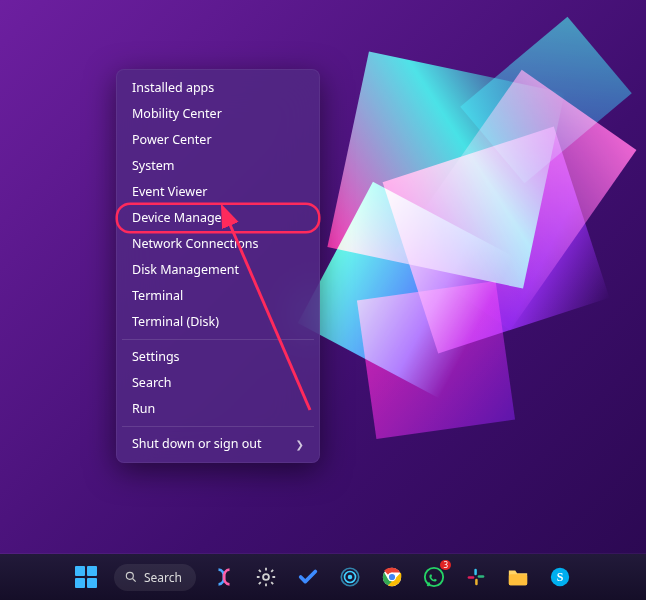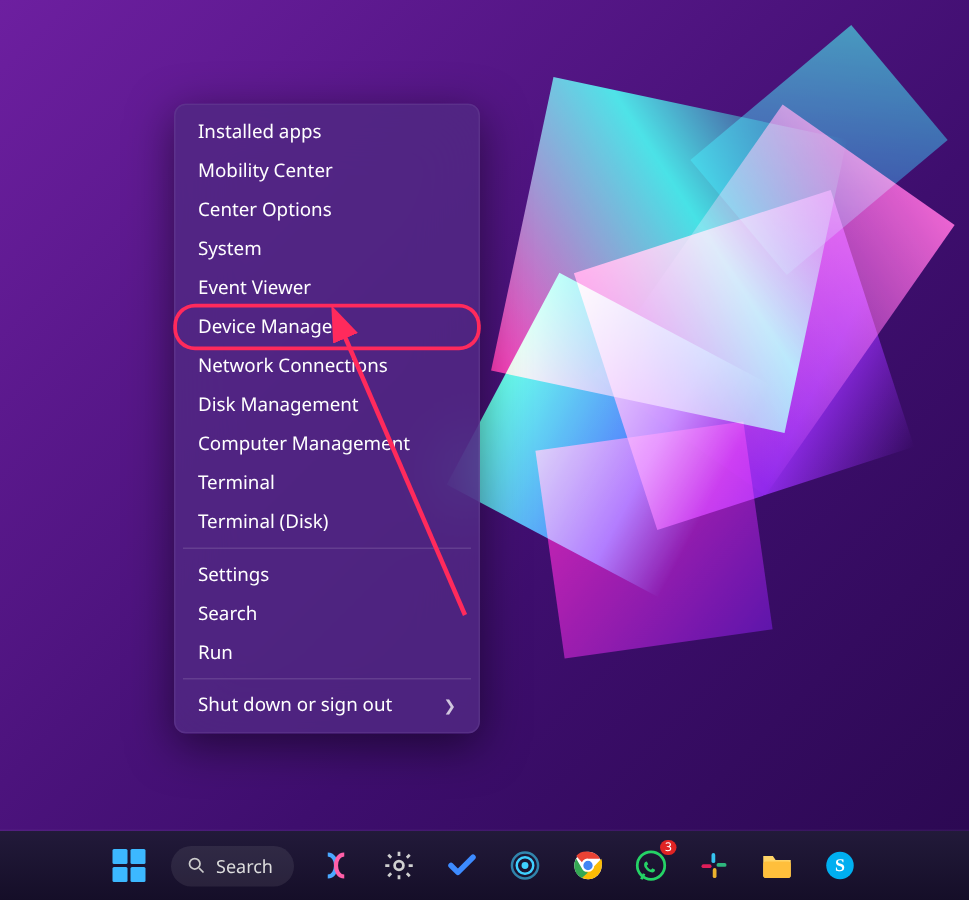--- a/index.html
+++ b/index.html
@@ -80,39 +80,36 @@
 </div>
 
 <div class="menu" id="menu">
     <div class="menu-item">
       <span>Installed apps</span>
     </div>
     <div class="menu-item">
       <span>Mobility Center</span>
     </div>
     <div class="menu-item">
-      <span>Center Options</span>
+      <span>Power Center</span>
     </div>
     <div class="menu-item">
       <span>System</span>
     </div>
     <div class="menu-item">
       <span>Event Viewer</span>
     </div>
     <div class="menu-item highlighted">
       <span>Device Manager</span>
     </div>
     <div class="menu-item">
       <span>Network Connections</span>
     </div>
     <div class="menu-item">
       <span>Disk Management</span>
-    </div>
-    <div class="menu-item">
-      <span>Computer Management</span>
     </div>
     <div class="menu-item">
       <span>Terminal</span>
     </div>
     <div class="menu-item">
       <span>Terminal (Disk)</span>
     </div>
     <div class="menu-sep"></div>
     <div class="menu-item">
       <span>Settings</span>

